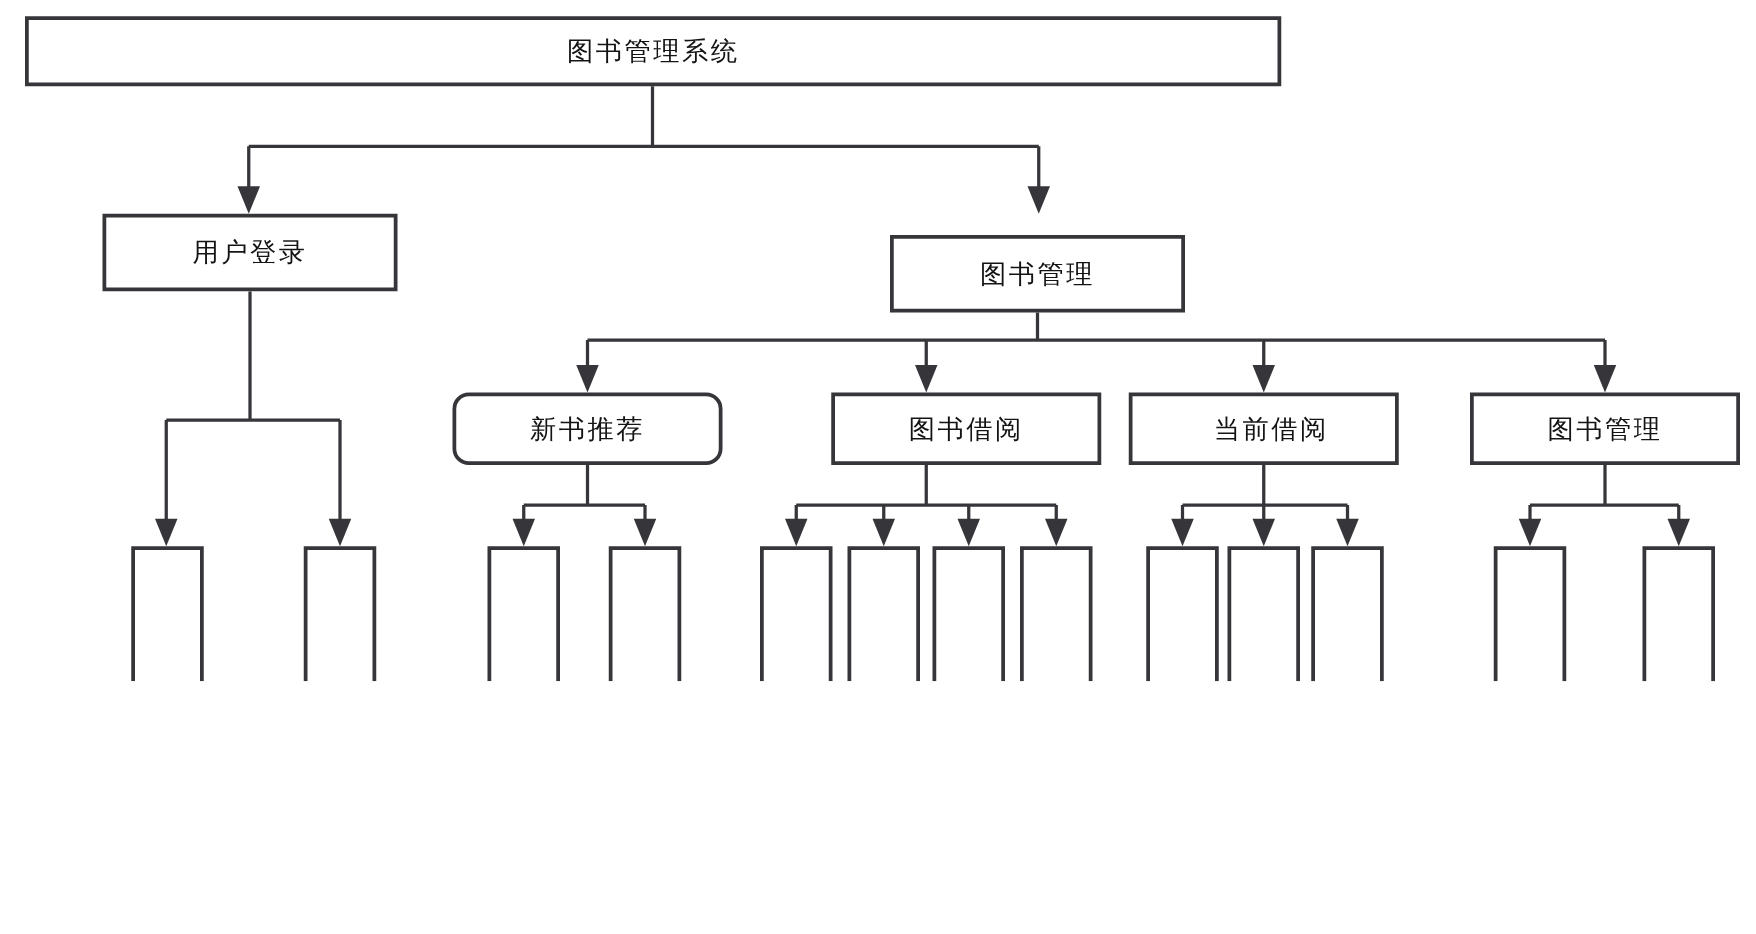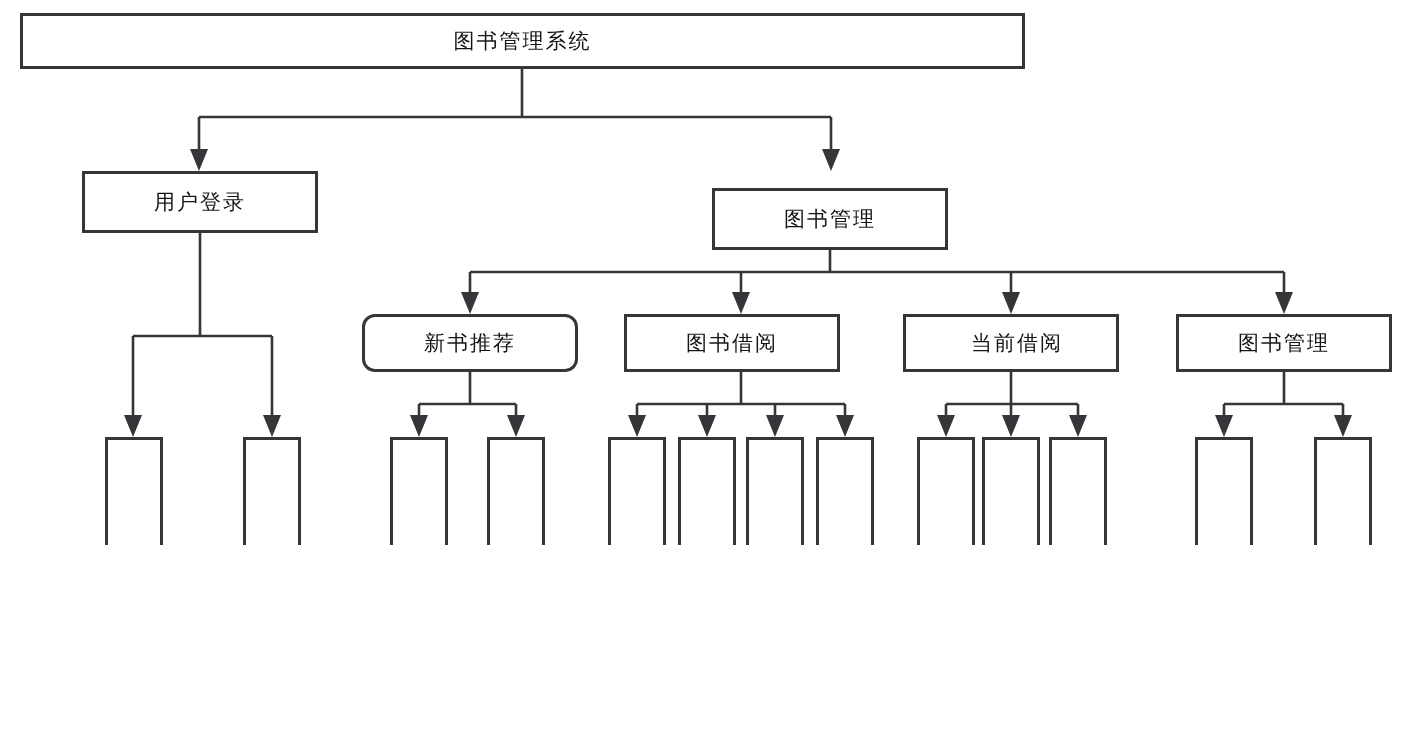--- a/index.html
+++ b/index.html
@@ -134,21 +134,21 @@
   <div class="box" style="left:82px; top:171px; width:236px; height:62px;">
     <span class="hlabel">用户登录</span>
   </div>
   <div class="box" style="left:712px; top:188px; width:236px; height:62px;">
     <span class="hlabel">图书管理</span>
   </div>
 
   <div class="box" style="left:362px; top:314px; width:216px; height:58px;border-radius:13px;">
     <span class="hlabel">新书推荐</span>
   </div>
-  <div class="box" style="left:624px; top:314px; width:216px; height:58px;">
+  <div class="box" style="left:665px; top:314px; width:216px; height:58px;">
     <span class="hlabel">图书借阅</span>
   </div>
   <div class="box" style="left:903px; top:314px; width:216px; height:58px;padding-left:12px;">
     <span class="hlabel">当前借阅</span>
   </div>
   <div class="box" style="left:1176px; top:314px; width:216px; height:58px;">
     <span class="hlabel">图书管理</span>
   </div>
 
   <div class="box vbox" style="left:105px; top:437px; width:58px; height:298px;">

